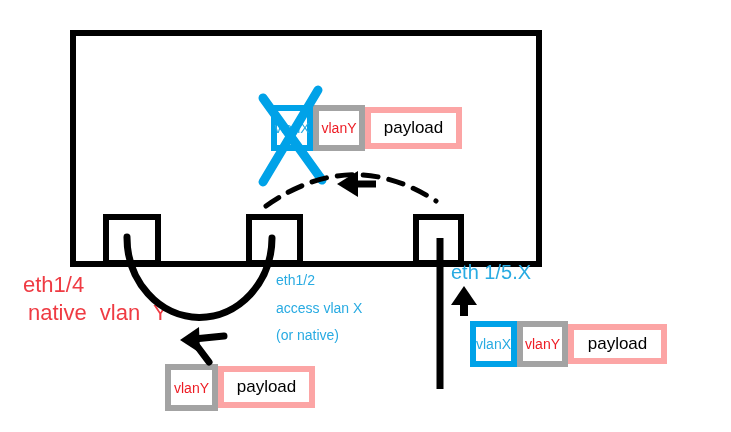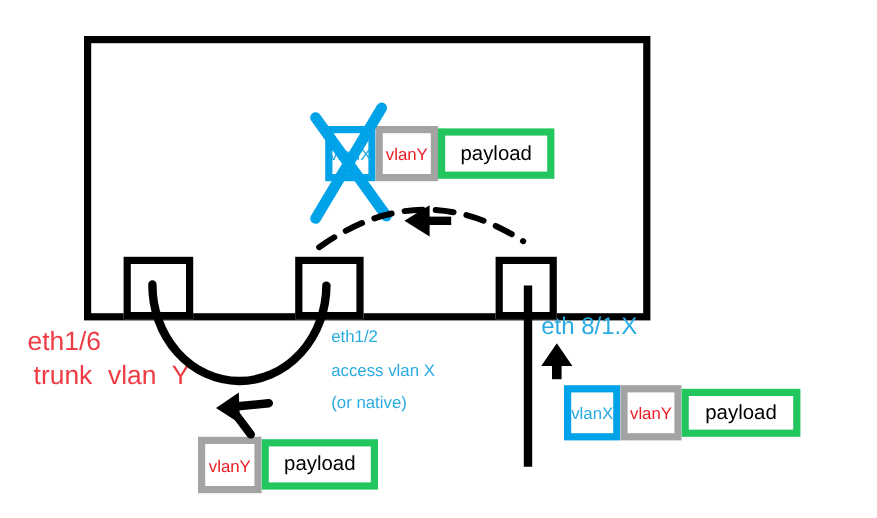--- a/index.html
+++ b/index.html
@@ -24,21 +24,21 @@
     background: #ffffff;
   }
 
   
   .tagbox {
     background: #ffffff;
     display: flex; align-items: center; justify-content: center;
   }
   .tag-blue { border: 6px solid #00a2e8; }
   .tag-red  { border: 6px solid #a3a3a3; }
-  .tag-black{ border: 6px solid #22c55e; }
+  .tag-black{ border: 6px solid #fca5a5; }
   .tag-label { font-size: 14px; letter-spacing: 0px; }
   .tag-label.blue { color: #29abe2; }
   .tag-label.red  { color: #ed1c24; }
   .payload-label { font-size: 17px; color: #000000; }
 
   
   .lbl { position: absolute; white-space: nowrap; line-height: 1.15; }
   .lbl.red  { color: #ef3b43; font-size: 22px; }
   .lbl.blue { color: #29abe2; font-size: 14px; }
   .lbl.small { font-size: 20px; }
@@ -81,28 +81,28 @@
   <div class="abs tagbox tag-blue" style="left:470px; top:321px; width:47px; height:46px;">
     <span class="tag-label blue">vlanX</span>
   </div>
   <div class="abs tagbox tag-red" style="left:517px; top:321px; width:51px; height:46px;">
     <span class="tag-label red">vlanY</span>
   </div>
   <div class="abs tagbox tag-black" style="left:568px; top:324px; width:99px; height:40px;">
     <span class="payload-label">payload</span>
   </div>
 
-  <div class="lbl red" style="left:23px; top:272px;">eth1/6</div>
-  <div class="lbl red wordgap" style="left:28px; top:300px;">trunk vlan Y</div>
+  <div class="lbl red" style="left:23px; top:272px;">eth1/4</div>
+  <div class="lbl red wordgap" style="left:28px; top:300px;">native vlan Y</div>
 
   <div class="lbl blue" style="left:276px; top:272px;">eth1/2</div>
   <div class="lbl blue" style="left:276px; top:327px;">(or native)</div>
   <div class="lbl blue" style="left:276px; top:300px;">access vlan X</div>
 
-  <div class="lbl blue small" style="left:451px; top:261px;">eth 8/1.X</div>
+  <div class="lbl blue small" style="left:451px; top:261px;">eth 1/5.X</div>
 
   <svg class="strokes" viewBox="0 0 731 432">
 
     <g>
       <line x1="318" y1="90" x2="263" y2="182" stroke="#00a2e8" stroke-width="9" stroke-linecap="round"></line>
       <line x1="263" y1="98" x2="322" y2="180" stroke="#00a2e8" stroke-width="9" stroke-linecap="round"></line>
     </g>
 
     <g>
       <path d="M 266 206 Q 351 146 436 201" fill="none" stroke="#000000" stroke-width="5" stroke-dasharray="15 11" stroke-linecap="round"></path>

